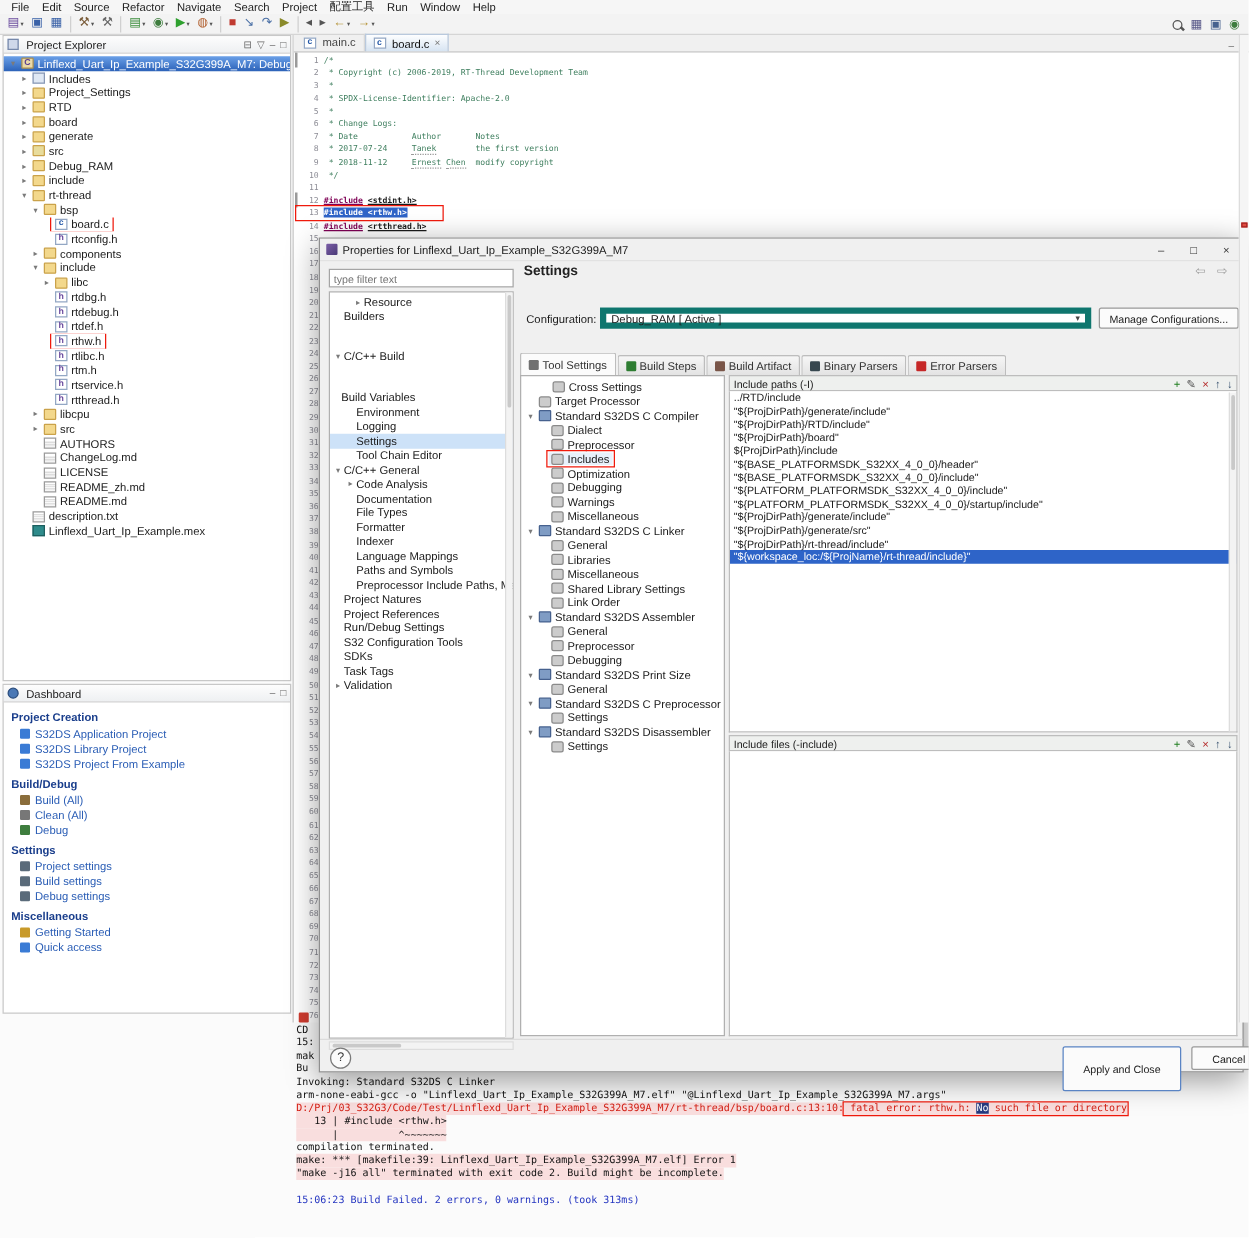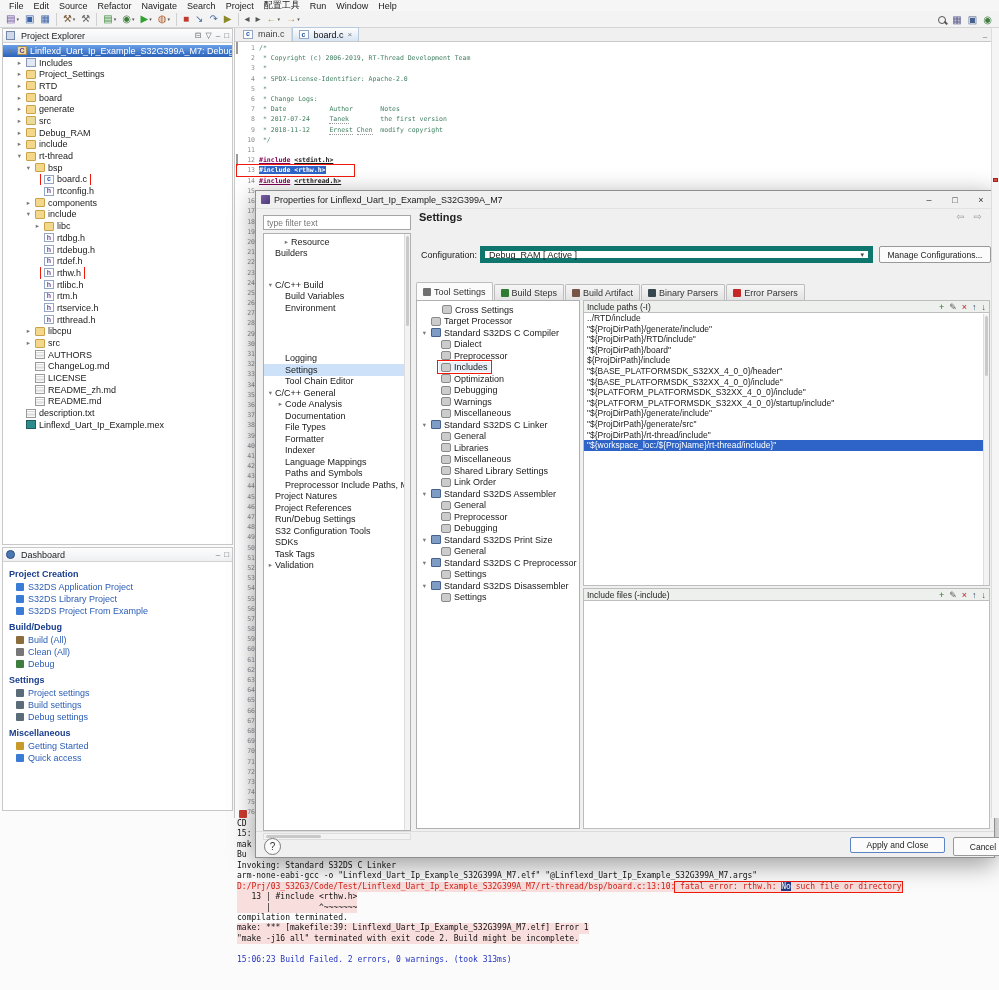--- a/index.html
+++ b/index.html
@@ -110,21 +110,21 @@
 .dlg-inc1{position:absolute;left:327px;top:109px;width:407px;height:286px}
 .dlg-inc2{position:absolute;left:327px;top:397px;width:407px;height:241px}
 .sec-h{height:13px;display:flex;align-items:center;justify-content:space-between;background:#eef0ee;border:1px solid #bdbdbd;padding:0 3px;font-size:8.5px;color:#222}
 .sec-acts{display:flex;gap:5px}
 .act{font-size:9px;line-height:10px}
 .inc-body{position:absolute;left:0;top:13px;right:0;bottom:0;background:#fff;border:1px solid #bdbdbd;border-top:none;overflow:hidden}
 .irow{height:10.6px;line-height:10.6px;font-size:8.5px;padding-left:3px;white-space:nowrap}
 .irow-sel{background:#2e64c8;color:#fff}
 .dlg-sep{position:absolute;left:0;right:0;top:640px;border-top:1px solid #dcdcdc}
 .dlg-help{position:absolute;left:8px;top:647px;width:17px;height:17px;border:1px solid #7a7a7a;border-radius:50%;text-align:center;line-height:16px;font-size:10px;color:#333;background:#fbfbfb}
-.dlg-apply{position:absolute;left:594px;top:646px;width:95px;height:16px;border:1px solid #5a84c4}
+.dlg-apply{position:absolute;left:594px;top:646px;width:95px;height:36px;border:1px solid #5a84c4}
 .dlg-cancel{position:absolute;left:697px;top:646px;width:60px;height:19px}
 </style>
 </head>
 <body>
 
 <div class="app">
 
   <div class="menubar" id="menubar">
       <span class="menu-item">File</span>
       <span class="menu-item">Edit</span>
@@ -668,29 +668,29 @@
           <span class="lbl">Resource</span>
         </div>
         <div class="nrow" style="padding-left: 2px;">
           <span class="tw"></span>
           <span class="lbl">Builders</span>
         </div>
         <div class="nrow" style="padding-left: 2px; margin-top: 20px;">
           <span class="tw">▾</span>
           <span class="lbl">C/C++ Build</span>
         </div>
+        <div class="nrow" style=" margin-top: 22px;">
+          <span class="tw"></span>
+          <span class="lbl">Build Variables</span>
+        </div>
         <div class="nrow" style="padding-left: 12px;">
           <span class="tw"></span>
-          <span class="lbl">Build Variables</span>
+          <span class="lbl">Environment</span>
         </div>
         <div class="nrow" style="padding-left: 12px;">
-          <span class="tw"></span>
-          <span class="lbl">Environment</span>
-        </div>
-        <div class="nrow" style="padding-left: 12px; margin-top: 39px;">
           <span class="tw"></span>
           <span class="lbl">Logging</span>
         </div>
         <div class="nrow nrow-sel" style="padding-left: 12px;">
           <span class="tw"></span>
           <span class="lbl">Settings</span>
         </div>
         <div class="nrow" style="padding-left: 12px;">
           <span class="tw"></span>
           <span class="lbl">Tool Chain Editor</span>

